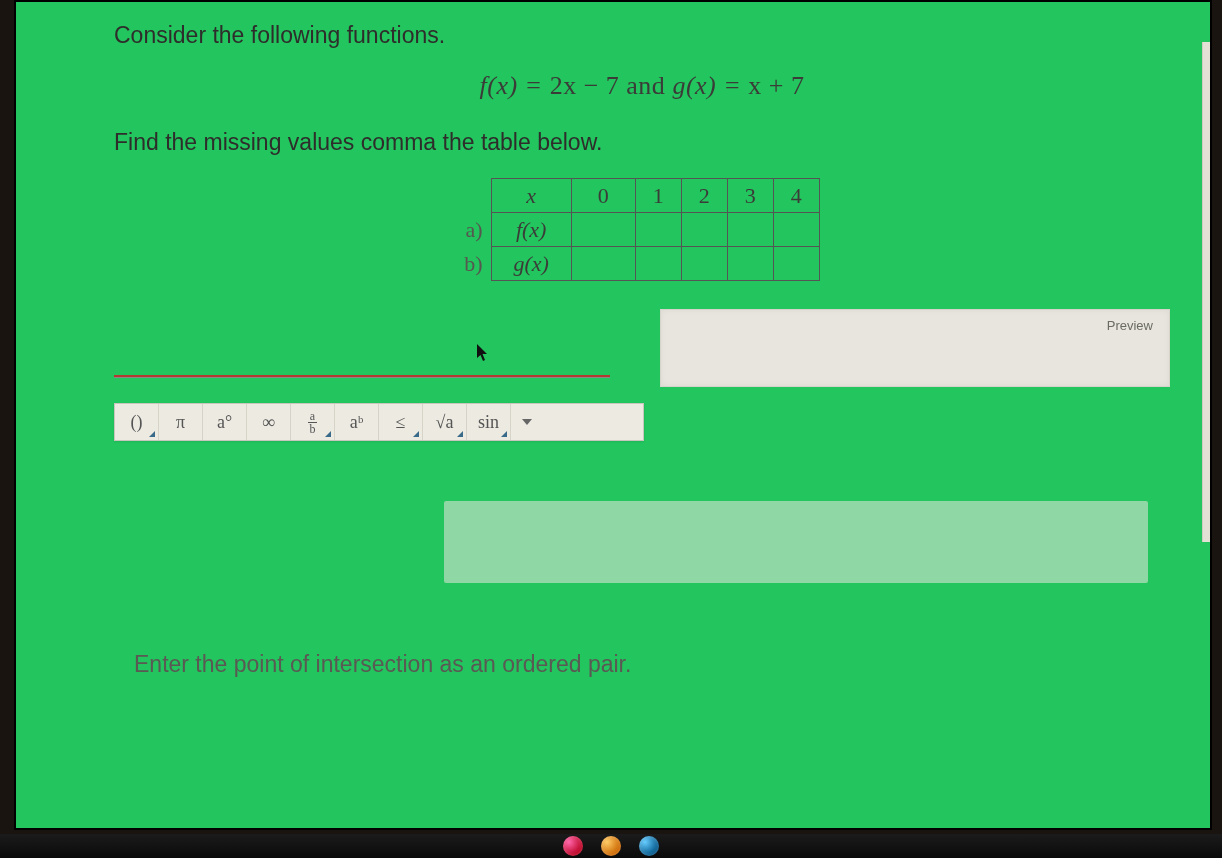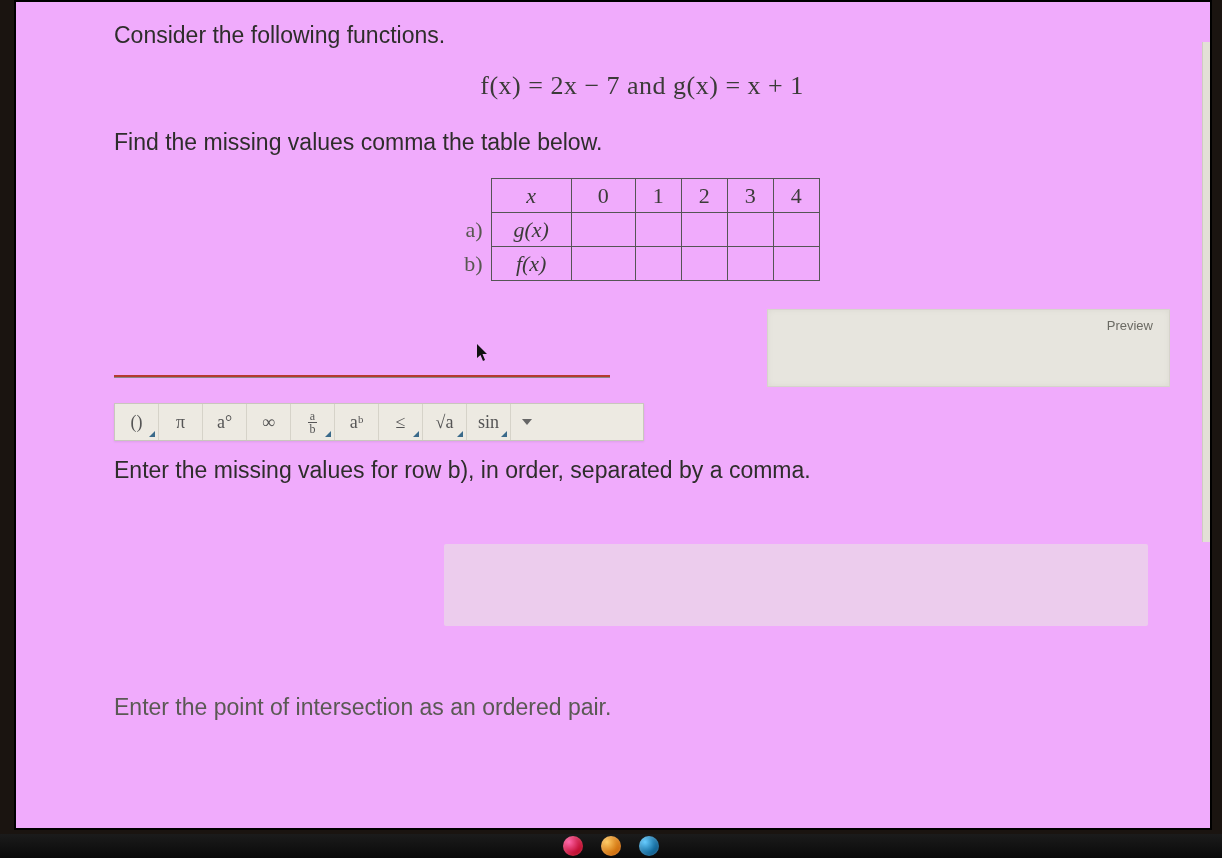--- a/index.html
+++ b/index.html
@@ -5,38 +5,38 @@
   * { box-sizing: border-box; margin: 0; padding: 0; }
   html, body { width: 1222px; height: 858px; }
   body {
     font-family: Arial, Helvetica, sans-serif;
     background: #1a1410;
     overflow: hidden;
   }
   .screen {
     position: absolute;
     left: 14px; top: 0; right: 10px; bottom: 28px;
-    background: #f0abfc;
+    background: #22c55e;
     padding: 20px 0 0 0;
     border: 2px solid #000;
   }
   .content {
     padding: 0 40px 0 98px;
     color: #3a3a38;
   }
   .line { font-size: 23px; margin-bottom: 22px; font-weight: 400; color:#2e2d2b; }
   .formula-row {
     text-align: center;
     font-family: "Cambria Math", "Times New Roman", serif;
     font-size: 26px;
     color: #3b3b38;
     margin: 10px 0 28px 0;
     letter-spacing: 0.5px;
   }
-  .formula-row .it { }
+  .formula-row .it { font-style: italic; }
   .table-wrap { display: flex; justify-content: center; margin: 8px 0 26px 0; }
   .tbl-outer { display: flex; align-items: stretch; }
   .row-labels {
     display: flex; flex-direction: column; justify-content: flex-end;
     font-family: "Times New Roman", serif; font-size: 22px; color:#575750;
     margin-right: 6px;
   }
   .row-labels div { height: 34px; line-height: 34px; text-align: right; padding-right: 2px;}
   table.vals {
     border-collapse: collapse;
@@ -56,21 +56,21 @@
   table.vals .c1 { width: 64px; }
 
   .answer-region {
     position: relative;
     margin-top: 34px;
     height: 92px;
   }
   .preview-box {
     position: absolute;
     right: 0; top: -6px;
-    width: 403px; height: 78px;
+    width: 510px; height: 78px;
     background: #e7e5de;
     border: 1px solid #d6d4cb;
     box-shadow: inset 0 0 6px rgba(0,0,0,0.05);
   }
   .preview-label {
     position: absolute; right: 16px; top: 8px;
     font-size: 13px; color: #6b6a63;
   }
   .input-underline {
     position: absolute;
@@ -161,21 +161,21 @@
 </head>
 <body>
 
 <div class="screen">
   <div class="right-tab"></div>
   <div class="content">
 
     <div class="line">Consider the following functions.</div>
 
     <div class="formula-row">
-      <span class="it">f(x) = </span><span>2x − 7</span><span>  and  </span><span class="it">g(x) = </span><span>x + 1</span>
+      <span class="it">f(x) = </span><span>2x − 7</span><span>  and  </span><span class="it">g(x) = </span><span>x + 7</span>
     </div>
 
     <div class="line">Find the missing values comma the table below.</div>
 
     <div class="table-wrap">
       <div class="tbl-outer">
         <div class="row-labels">
           <div>a)</div>
           <div>b)</div>
         </div>
@@ -183,29 +183,29 @@
           <tbody>
               <tr>
             <th class="c0">x</th>
             <th class="c1">0</th>
             <th class="cn">1</th>
             <th class="cn">2</th>
             <th class="cn">3</th>
             <th class="cn">4</th>
           </tr>
           <tr>
-            <td class="c0">g(x)</td>
+            <td class="c0">f(x)</td>
             <td class="c1"></td>
             <td class="cn"></td>
             <td class="cn"></td>
             <td class="cn"></td>
             <td class="cn"></td>
           </tr>
           <tr>
-            <td class="c0">f(x)</td>
+            <td class="c0">g(x)</td>
             <td class="c1"></td>
             <td class="cn"></td>
             <td class="cn"></td>
             <td class="cn"></td>
             <td class="cn"></td>
           </tr>
         </tbody>
           </table>
       </div>
     </div>
@@ -255,27 +255,26 @@
       </div>
       <div class="tb-btn">
         <span>sin</span>
         <span class="tb-tri"></span>
       </div>
       <div class="tb-btn" style="min-width:32px">
         <span class="tb-caret"></span>
       </div>
     </div>
 
-    <div class="line" style="margin-top:16px">Enter the missing values for row b), in order, separated by a comma.</div>
 
     <div class="below-region">
       <div class="ghost-box"></div>
     </div>
 
-    <div class="line" style="margin-top:40px; color:#5a5954;">Enter the point of intersection as an ordered pair.</div>
+    <div class="line" style="margin-top:40px; color:#5a5954;margin-left:20px;">Enter the point of intersection as an ordered pair.</div>
 
   </div>
 </div>
 
 <div class="taskbar">
   <div class="orb a"></div>
   <div class="orb b"></div>
   <div class="orb c"></div>
 </div>
 

